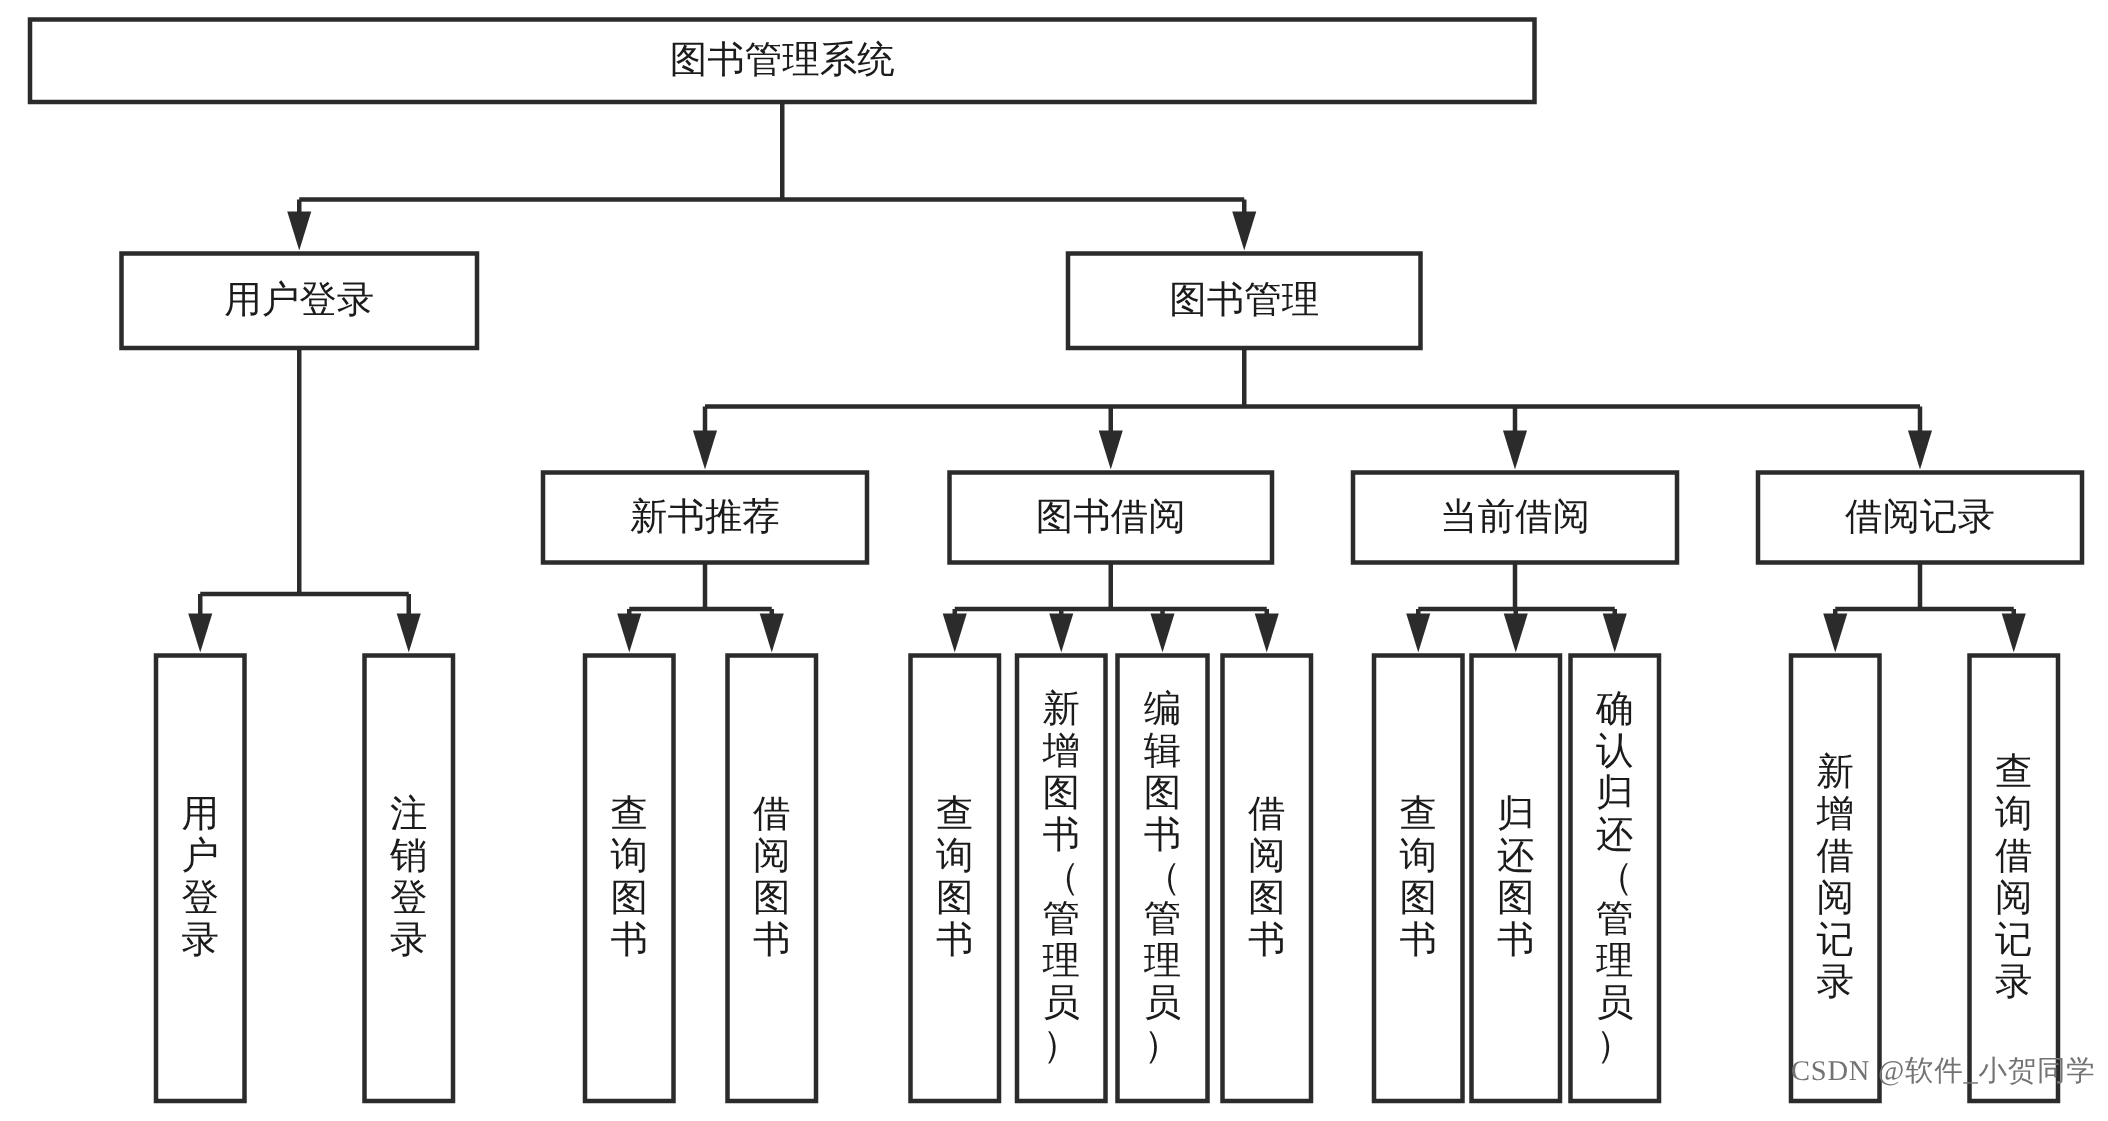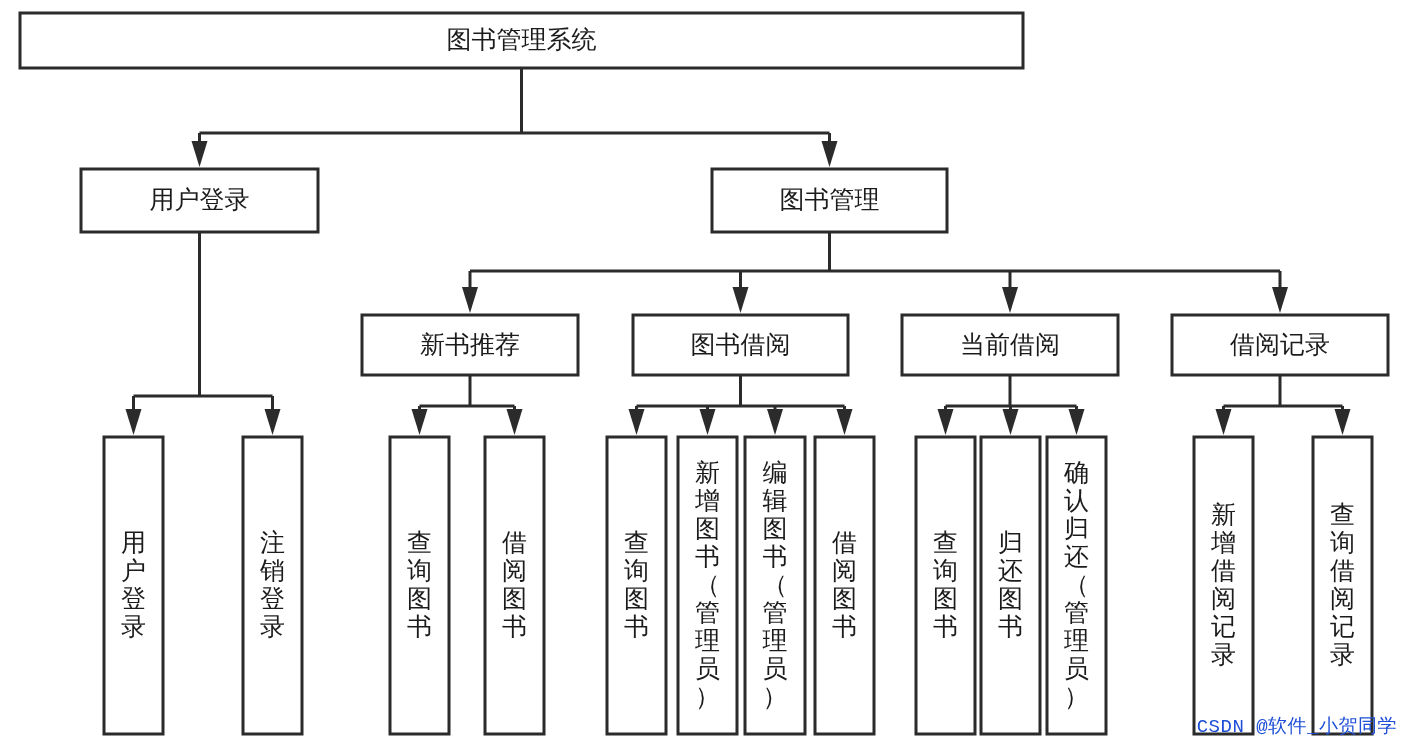--- a/index.html
+++ b/index.html
@@ -15,24 +15,24 @@
   .node-label{
     font-family:"Liberation Sans","DejaVu Sans",sans-serif;
     fill:#1b1b1b;
     text-anchor:middle;
     dominant-baseline:middle;
   }
   .label-h{font-size:25px;}
   .label-v{font-size:25px;}
   .watermark{
     position:absolute;
-    right:8px;bottom:8px;
-    font-family:Liberation Mono, monospace;
+    right:8px;bottom:20px;
+    font-family:Liberation Serif, serif;
     font-size:19px;
-    color:#1d4ed8;
+    color:#737373;
     letter-spacing:0.5px;
     white-space:nowrap;
     user-select:none;
   }
 </style>
 </head>
 <body>
 
 <div id="diagram-root">
   <svg class="diagram" id="diagram-svg" viewBox="0 0 1405 747" xmlns="http://www.w3.org/2000/svg">

